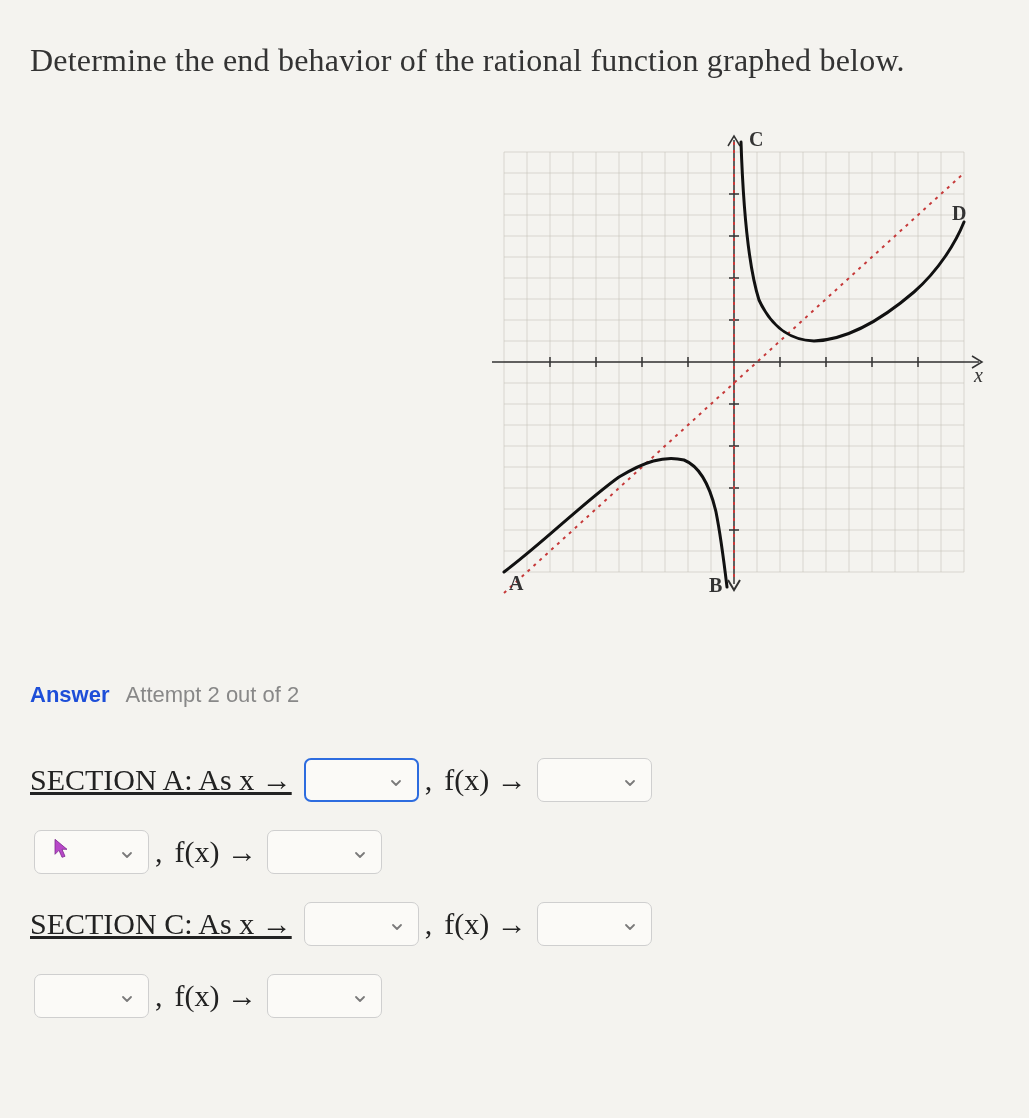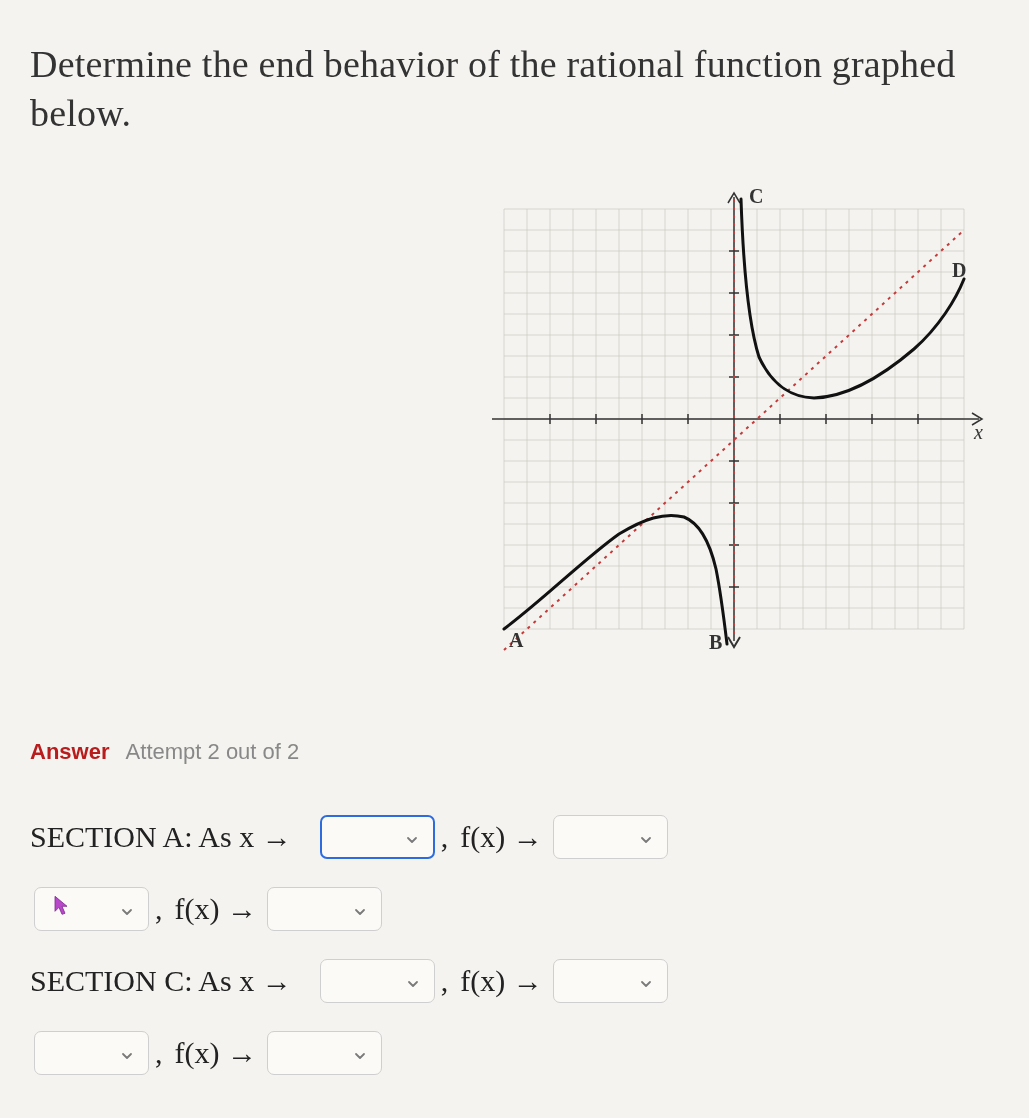--- a/index.html
+++ b/index.html
@@ -13,52 +13,53 @@
     overflow: hidden;
   }
   .page {
     position: relative;
     width: 1029px;
     height: 1118px;
     box-sizing: border-box;
     padding: 40px 30px 0 30px;
   }
   .question {
-    font-size: 38px;
+    font-size: 32px;
     color: #333;
     line-height: 1.3;
     margin-bottom: 40px;
     letter-spacing: 0.2px;
   }
   .graph-wrap {
     display: flex;
     justify-content: flex-end;
     padding-right: 15px;
     margin-bottom: 80px;
   }
   .graph {
     width: 500px;
     height: 480px;
   }
   .answer-head {
     font-family: -apple-system, Arial, sans-serif;
     font-size: 22px;
     margin-bottom: 50px;
   }
-  .answer-head .bold { font-weight: 700; color:#b91c1c; }
+  .answer-head .bold { font-weight: 700; color:#1d4ed8; }
   .answer-head .attempt { color:#888; font-weight: 400; margin-left: 10px; text-align: right;}
   .rows { font-family: Georgia, 'Times New Roman', serif; }
   .row {
     display: flex;
     align-items: center;
     font-size: 30px;
     margin-bottom: 28px;
   }
   .row .label {
-    margin-right: 24px;
+    margin-right: 8px;
+    text-decoration: underline;
   }
   .sel {
     position: relative;
     display: inline-flex;
     align-items: center;
     justify-content: flex-end;
     height: 44px;
     min-width: 115px;
     padding: 0 14px 0 10px;
     border: 1px solid #cfcfcf;

